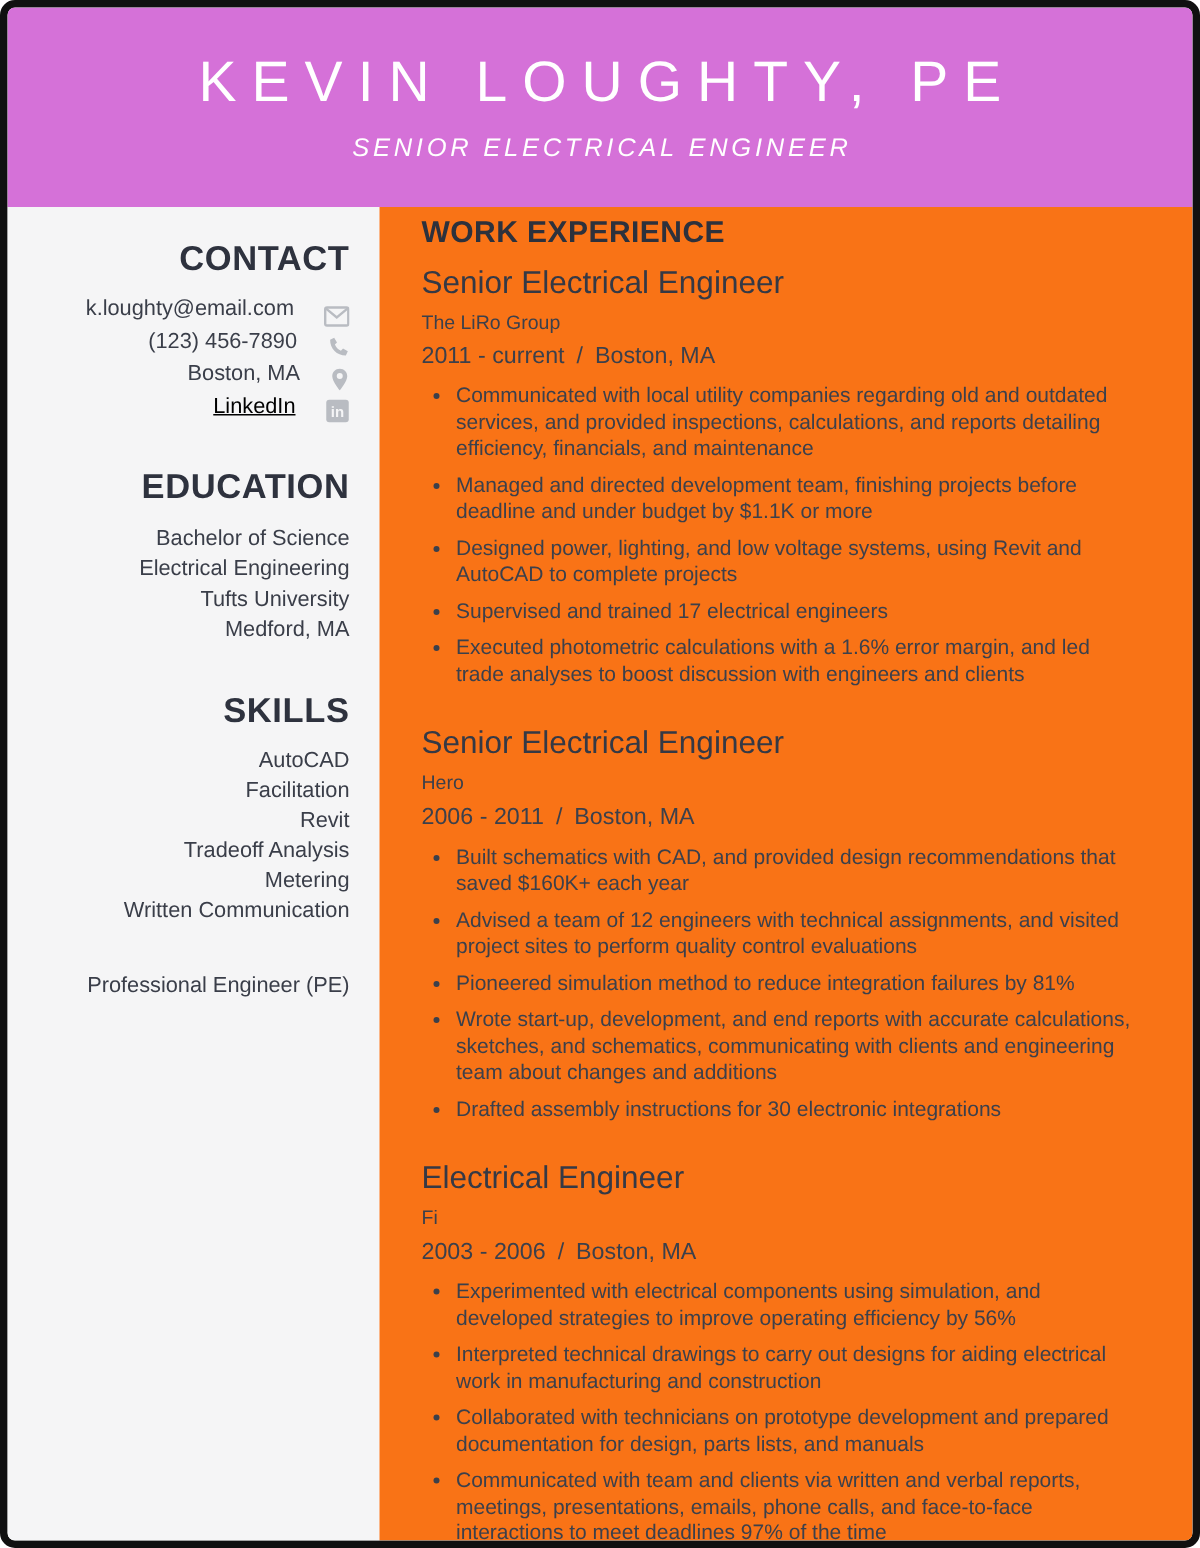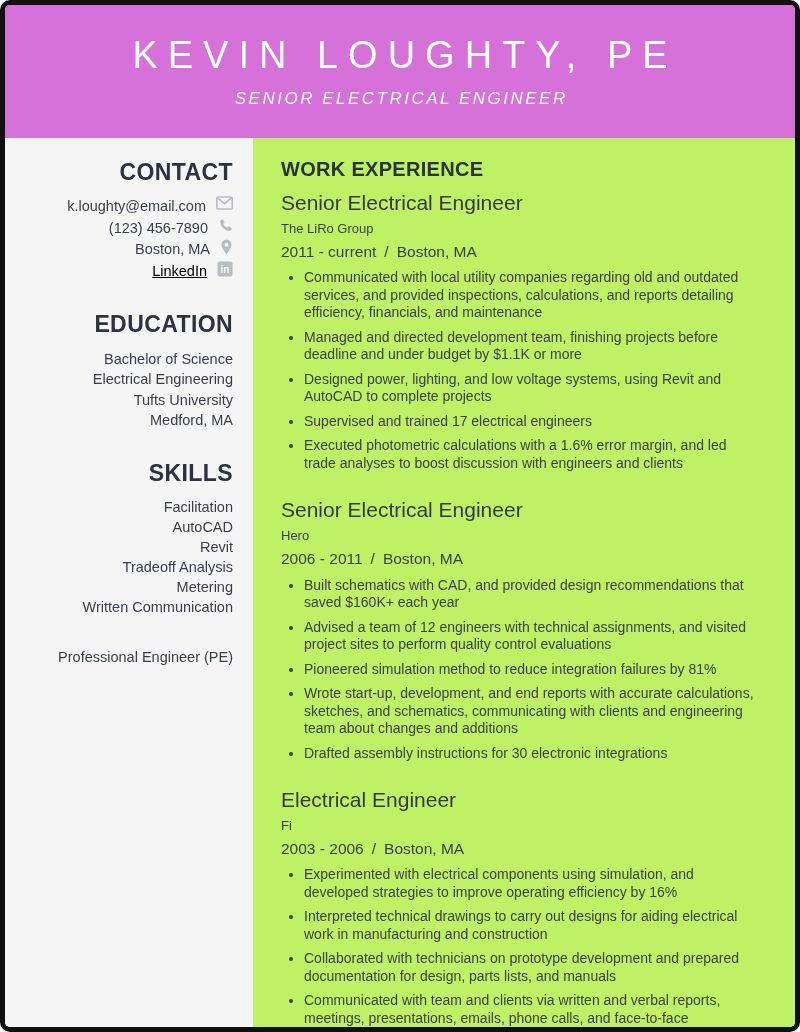--- a/index.html
+++ b/index.html
@@ -45,33 +45,33 @@
     text-align:right;
     color:#3a3e49;
   }
   .side-heading {
     font-size:23px; font-weight:800; color:#2e323e;
     letter-spacing:0.4px; line-height:1.1;
     margin:0 0 11px 0;
   }
   .side-section { margin-bottom:30px; }
   .contact-row {
-    display:flex; justify-content:flex-end; align-items:flex-start;
-    gap:10px; font-size:14.5px; line-height:21.5px; white-space:nowrap;
+    display:flex; justify-content:flex-end; align-items:flex-end;
+    gap:20px; font-size:14.5px; line-height:21.5px; white-space:nowrap;
   }
   .contact-row .icon { flex:0 0 auto; display:inline-flex; }
   .link { color:#000000; text-decoration:underline; cursor:pointer; }
   .side-line { font-size:14.5px; line-height:20.5px; }
   .skills-list { margin:0; padding:0; list-style:none; }
   .skills-list li { font-size:14.5px; line-height:20px; }
 
   
   .main {
-    flex:1; background:#bef264;
-    padding:20px 34px 20px 28px;
+    flex:1; background:#f97316;
+    padding:6px 34px 20px 28px;
     color:#3c404b;
   }
   .main-heading {
     font-size:20px; font-weight:800; color:#2d313c;
     letter-spacing:0.3px; margin:0 0 11px 0; line-height:1.1;
   }
   .job { margin-bottom:26px; }
   .job-title { font-size:21px; font-weight:400; color:#353945; line-height:1.15; margin:0; }
   .job-company { font-size:13px; margin-top:6px; line-height:1.2; }
   .job-meta { font-size:15.5px; margin-top:6px; line-height:1.2; }
@@ -144,22 +144,22 @@
             <div class="side-line">Electrical Engineering</div>
             <div class="side-line">Tufts University</div>
             <div class="side-line">Medford, MA</div>
           </div>
       </section>
 
       <section class="side-section">
         <h3 class="side-heading">SKILLS</h3>
         <ul class="skills-list">
 
-        <li>Facilitation</li>
-            <li>AutoCAD</li>
+        <li>AutoCAD</li>
+            <li>Facilitation</li>
             <li>Revit</li>
             <li>Tradeoff Analysis</li>
             <li>Metering</li>
             <li>Written Communication</li>
           </ul>
       </section>
 
       <section class="side-section">
         <div>
 
@@ -205,21 +205,21 @@
       </section>
 
       <section class="job">
         <h3 class="job-title">Electrical Engineer</h3>
         <div class="job-company">Fi</div>
         <div class="job-meta">
           <span>2003 - 2006</span><span class="sep">/</span><span>Boston, MA</span>
         </div>
         <ul class="job-bullets">
 
-        <li>Experimented with electrical components using simulation, and developed strategies to improve operating efficiency by 16%</li>
+        <li>Experimented with electrical components using simulation, and developed strategies to improve operating efficiency by 56%</li>
             <li>Interpreted technical drawings to carry out designs for aiding electrical work in manufacturing and construction</li>
             <li>Collaborated with technicians on prototype development and prepared documentation for design, parts lists, and manuals</li>
             <li>Communicated with team and clients via written and verbal reports, meetings, presentations, emails, phone calls, and face-to-face interactions to meet deadlines 97% of the time</li>
           </ul>
       </section>
 
     </main>
   </div>
 </div>
 

